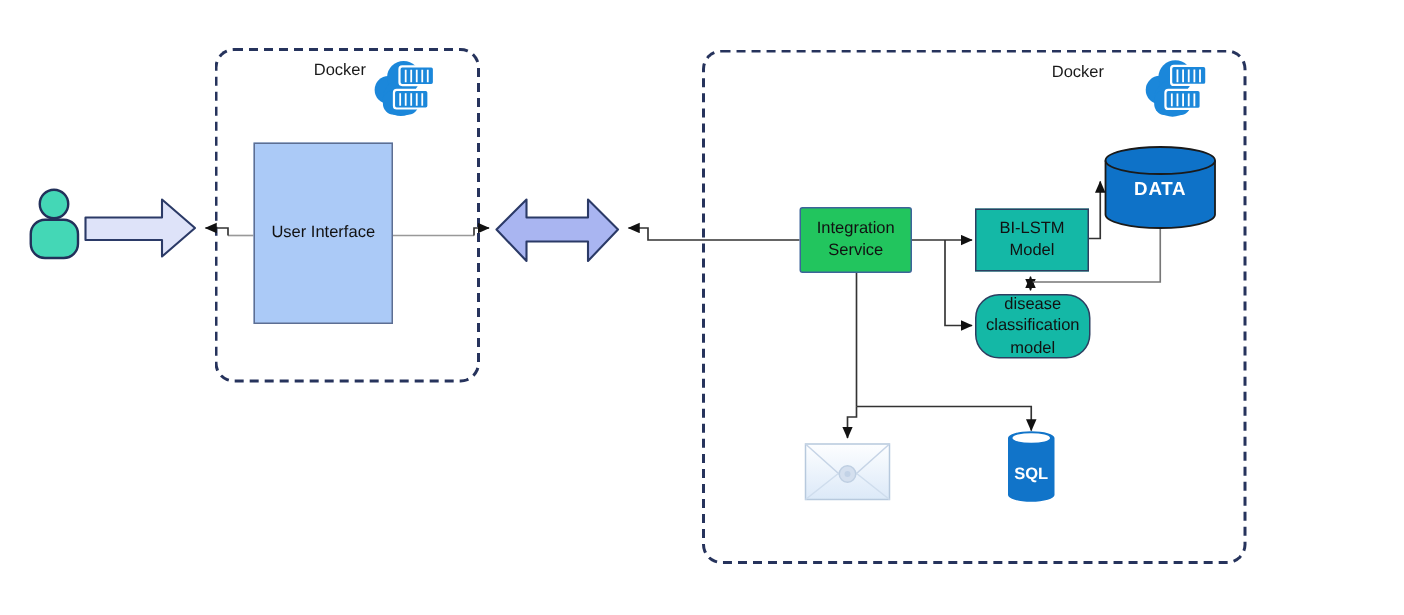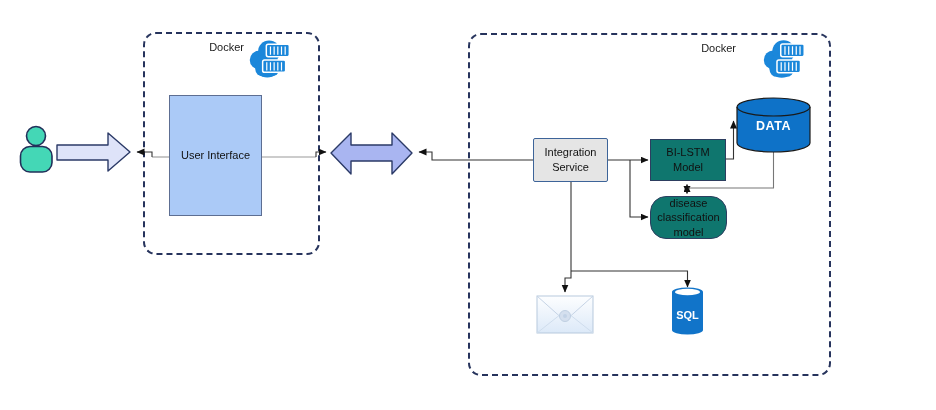--- a/index.html
+++ b/index.html
@@ -4,22 +4,22 @@
 <style>
   html,body{margin:0;padding:0;background:#ffffff;}
   body{width:936px;height:410px;font-family:"Liberation Sans",sans-serif;}
   .canvas{position:relative;width:860px;height:410px;background:#fff;overflow:hidden;}
   .docker-box{position:absolute;border:2px dashed #26335c;border-radius:13px;background:transparent;}
   .docker-label{position:absolute;font-size:11px;color:#1a1a1a;text-align:right;}
   .docker-icon{position:absolute;}
   .node{position:absolute;display:flex;align-items:center;justify-content:center;
         text-align:center;font-size:11px;color:#111;line-height:1.32;box-sizing:border-box;}
   .ui-box{background:#abcaf7;border:1.5px solid #5d6e92;}
-  .is-box{background:#e5e5e5;border:1.5px solid #3d6499;border-radius:2px;}
-  .ml-box{background:#0f766e;border:1.5px solid #2d3e60;}
+  .is-box{background:#22c55e;border:1.5px solid #3d6499;border-radius:2px;}
+  .ml-box{background:#14b8a6;border:1.5px solid #2d3e60;}
   svg.overlay{position:absolute;left:0;top:0;}
 </style>
 </head>
 <body>
 
 <div class="canvas">
 
   <div class="docker-box" style="left:143px;top:32px;width:173px;height:219px;"></div>
   <div class="docker-box" style="left:468px;top:33px;width:359px;height:339px;"></div>
 

